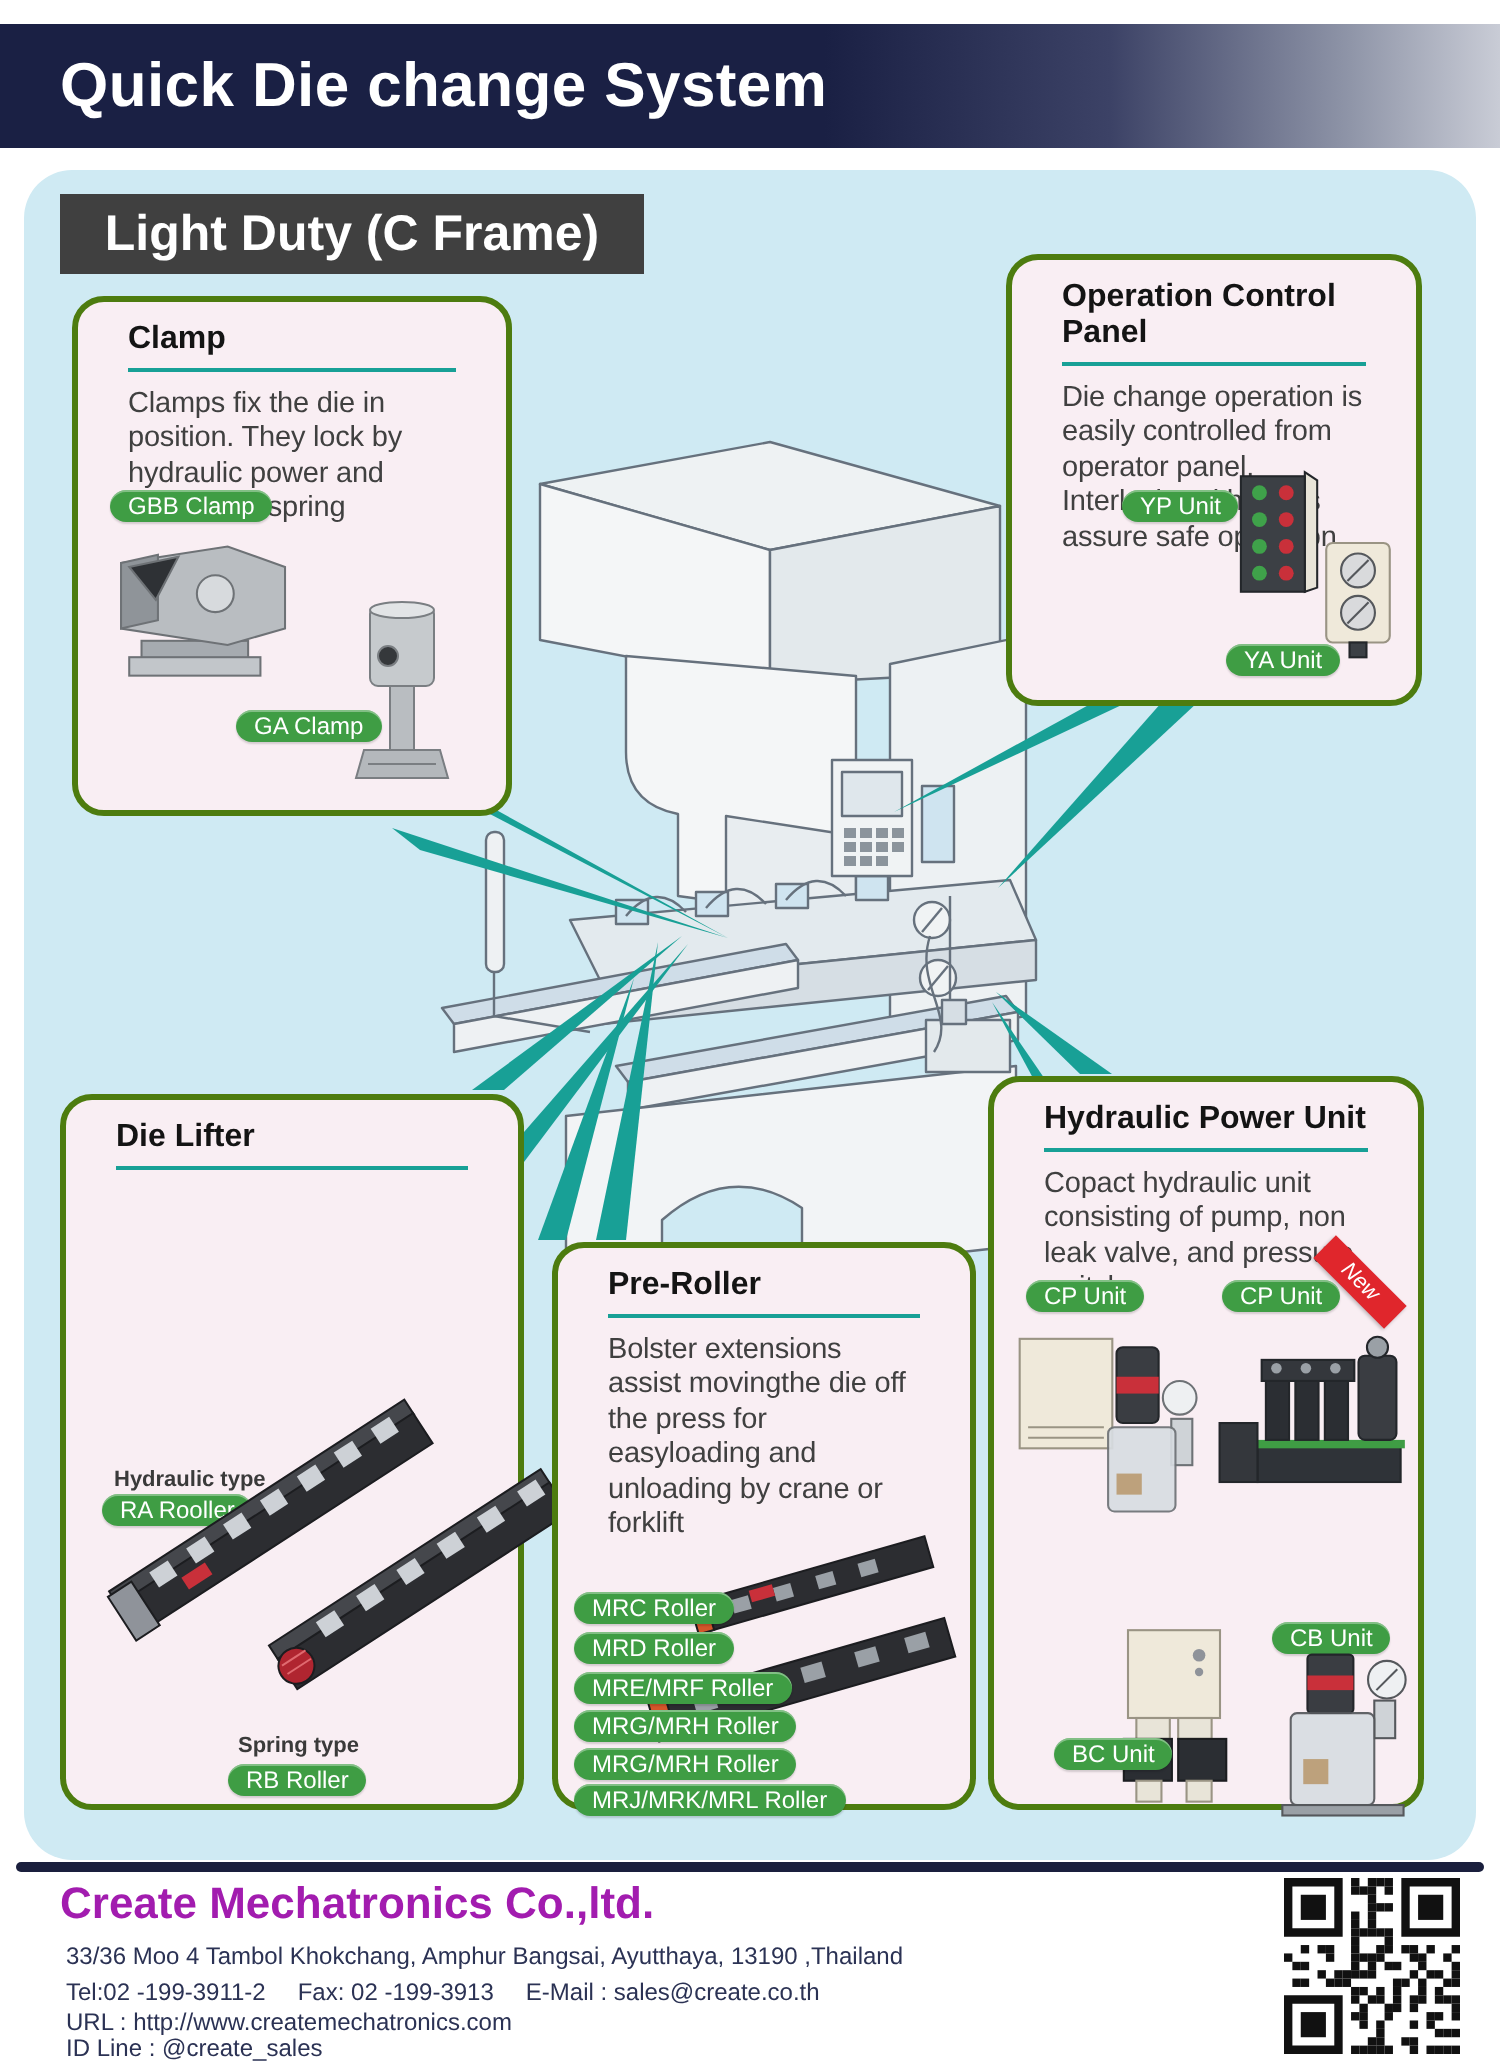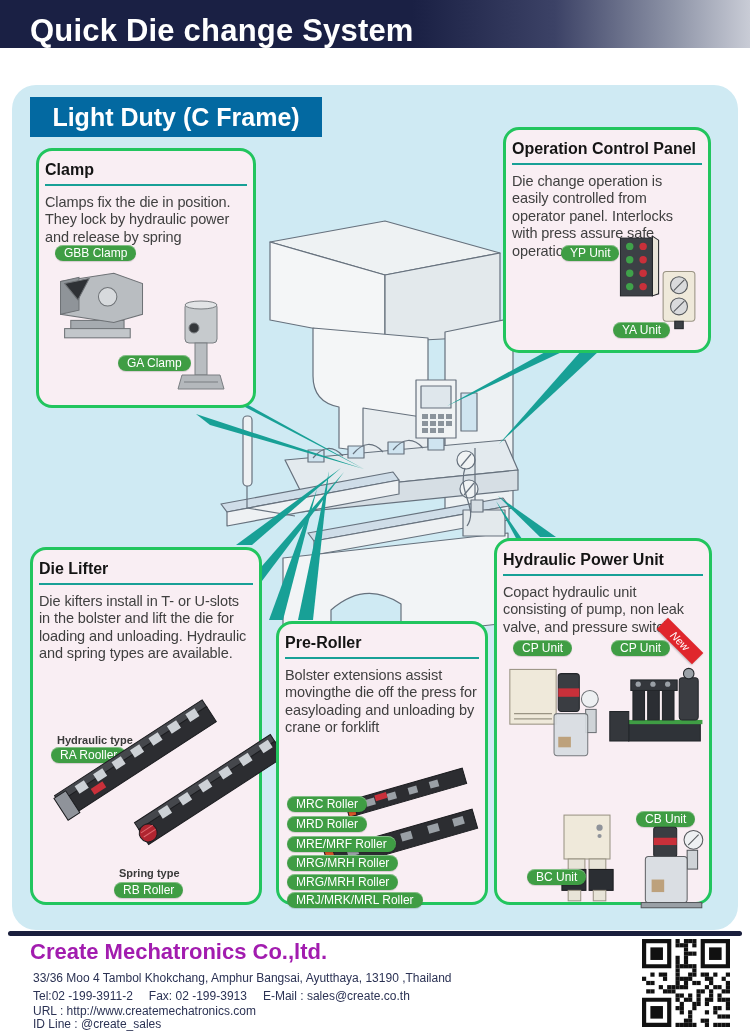--- a/index.html
+++ b/index.html
@@ -1,35 +1,35 @@
 <!DOCTYPE html>
 <html><head>
 <meta charset="utf-8">
 <style>
   html,body{margin:0;padding:0;background:#ffffff;}
   body{font-family:"Liberation Sans", sans-serif; -webkit-font-smoothing:antialiased;}
   #page{position:relative;width:750px;height:1031px;background:#ffffff;overflow:hidden;}
 
   
-  #header{position:absolute;left:0;top:0;width:750px;height:48px;
+  #header{position:absolute;left:0;top:12px;width:750px;height:62px;
     background:linear-gradient(90deg,#1a2044 0%,#1a2044 55%,#3c4266 74%,#8f95a8 90%,#c9ccd6 100%);}
   #header .title{position:absolute;left:30px;top:13px;color:#ffffff;font-size:31px;font-weight:bold;letter-spacing:0.2px;}
   #logo{position:absolute;right:22px;top:14px;text-align:center;}
   #logo .mark{color:#d8232a;font-size:22px;font-weight:800;letter-spacing:1px;font-style:italic;}
   #logo .tag{color:#ffffff;font-size:8px;margin-top:1px;letter-spacing:0.4px;}
 
   
   #panel{position:absolute;left:12px;top:85px;width:726px;height:845px;background:#cfeaf3;border-radius:24px;}
 
-  #banner{position:absolute;left:30px;top:97px;width:292px;height:40px;background:#0369a1;
+  #banner{position:absolute;left:30px;top:97px;width:292px;height:40px;background:#404040;
     color:#fff;font-size:25px;font-weight:bold;text-align:center;line-height:40px;}
 
   
-  .callout{position:absolute;background:#f9eef3;border:3px solid #22c55e;border-radius:16px;
-    padding:10px 6px;box-sizing:border-box;}
+  .callout{position:absolute;background:#f9eef3;border:3px solid #4d7c0f;border-radius:16px;
+    padding:10px 25px;box-sizing:border-box;}
   .callout h3{margin:0;font-size:16px;font-weight:bold;color:#141414;}
   .rule{height:2px;background:#18a096;margin:5px 0 8px 0;}
   .body{margin:0;font-size:14.5px;color:#404040;line-height:1.2;letter-spacing:-0.1px;}
   .pill{position:absolute;background:#3f9d44;color:#ffffff;font-size:12px;line-height:16px;
     padding:0 9px;border-radius:9px;white-space:nowrap;
     box-shadow:inset 0 1px 0 rgba(255,255,255,.35), 0 1px 1px rgba(0,0,0,.15);}
   .typelabel{position:absolute;font-size:11px;font-weight:bold;color:#3a3a3a;}
   .photo{position:absolute;}
   .ribbon-new{position:absolute;background:#e0262c;color:#fff;font-size:11px;font-style:italic;
     line-height:14px;padding:1px 14px;transform:rotate(45deg);box-shadow:0 1px 2px rgba(0,0,0,.25);}
@@ -191,21 +191,20 @@
         <line x1="12" y1="41" x2="22" y2="31" stroke="#55585c"></line>
         <rect x="13" y="50" width="8" height="7" fill="#3c4045" stroke="#23262a"></rect>
       </g>
     </svg>
     <span class="pill" style="left:107px;top:192px;">YA Unit</span>
   </div>
 
   <div class="callout" style="left:30px;top:547px;width:232px;height:358px;">
     <h3>Die Lifter</h3>
     <div class="rule"></div>
-    <p class="body">Die kifters install in T- or U-slots in the bolster and lift the die for loading and unloading. Hydraulic and spring types are available.</p>
     <span class="typelabel" style="left:24px;top:184px;">Hydraulic type</span>
     <span class="pill" style="left:18px;top:197px;">RA Rooller</span>
     <svg class="photo" style="left:18px;top:168px;transform:rotate(-33deg);transform-origin:20% 60%;" width="190" height="120" viewBox="0 0 190 120">
       <g stroke="#1c1d20" stroke-width="1">
         <rect x="6" y="58" width="176" height="9" fill="#45474c"></rect>
         <rect x="6" y="66" width="176" height="18" fill="#2c2d31"></rect>
         <rect x="4" y="60" width="14" height="26" fill="#8f939a"></rect>
         <g fill="#cdd1d6" stroke="none">
           <rect x="28" y="61" width="11" height="9"></rect>
             <rect x="50" y="61" width="11" height="9"></rect>

